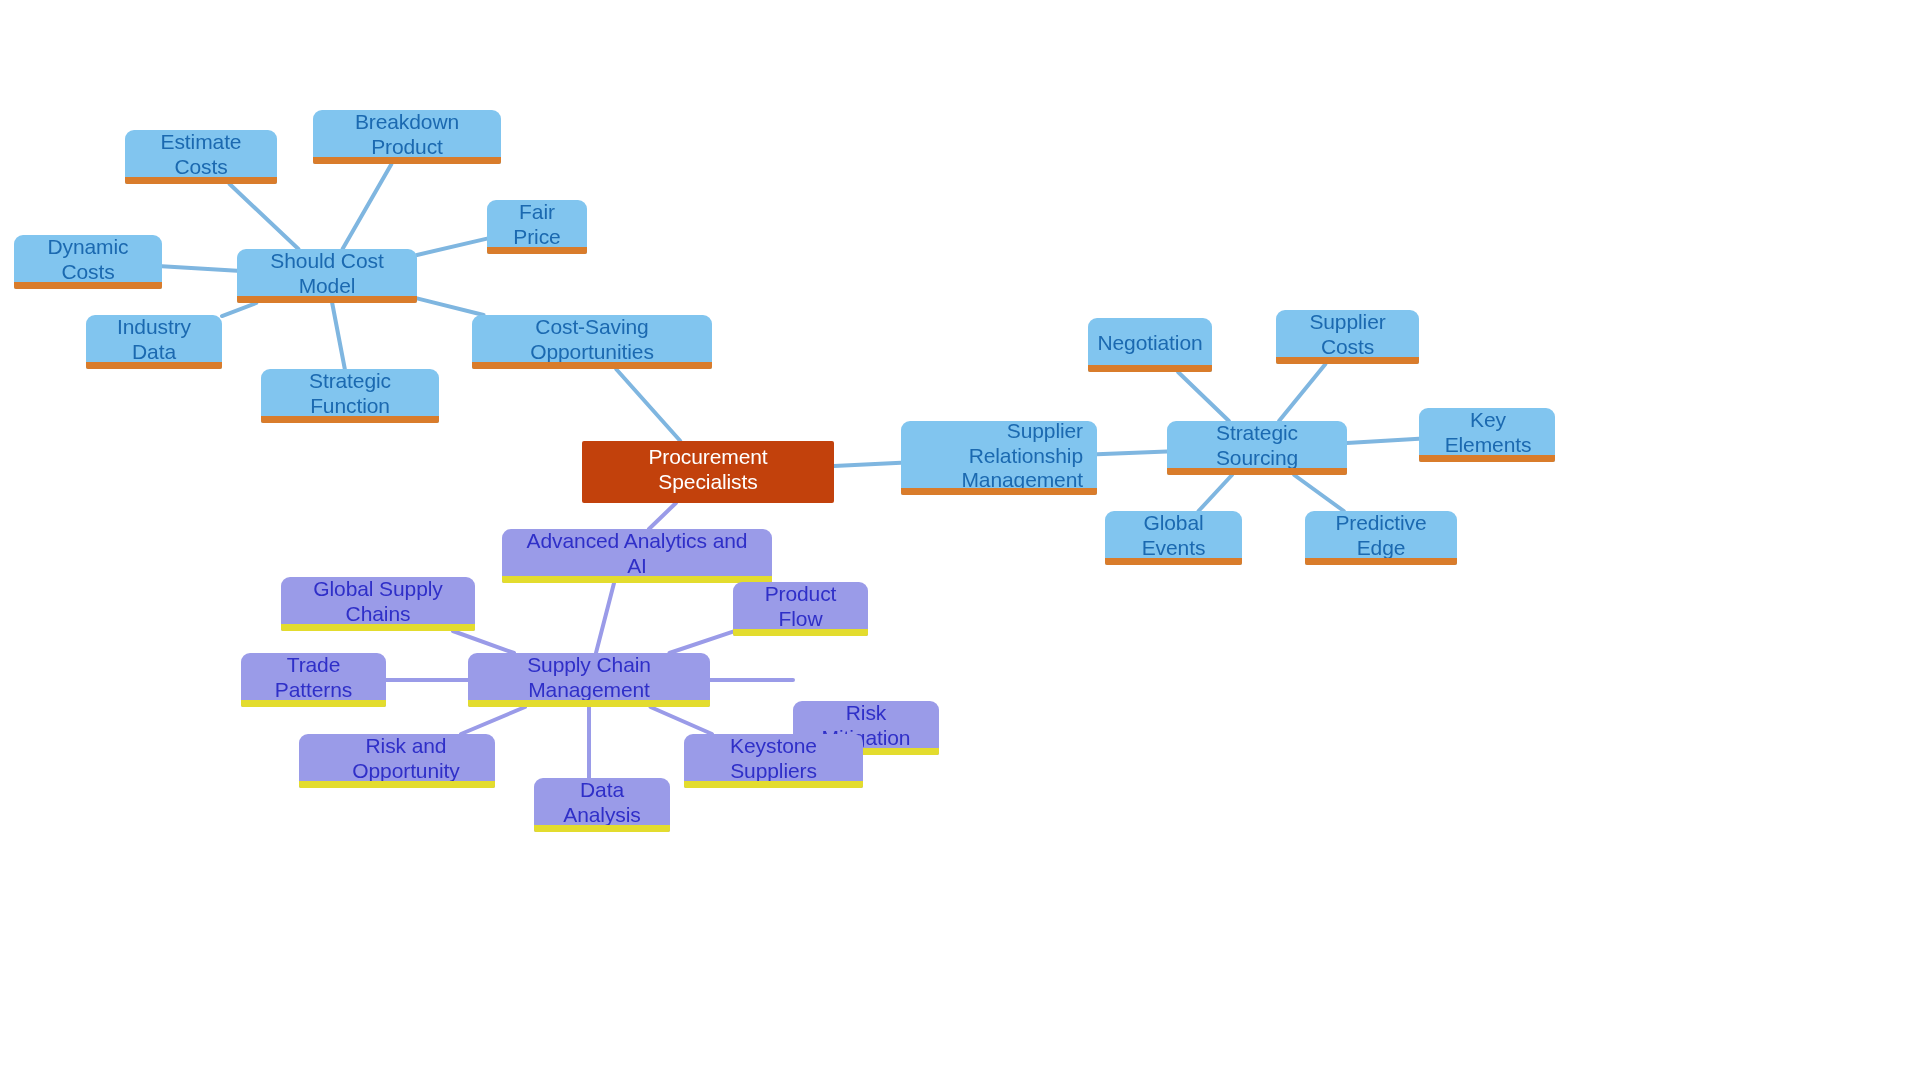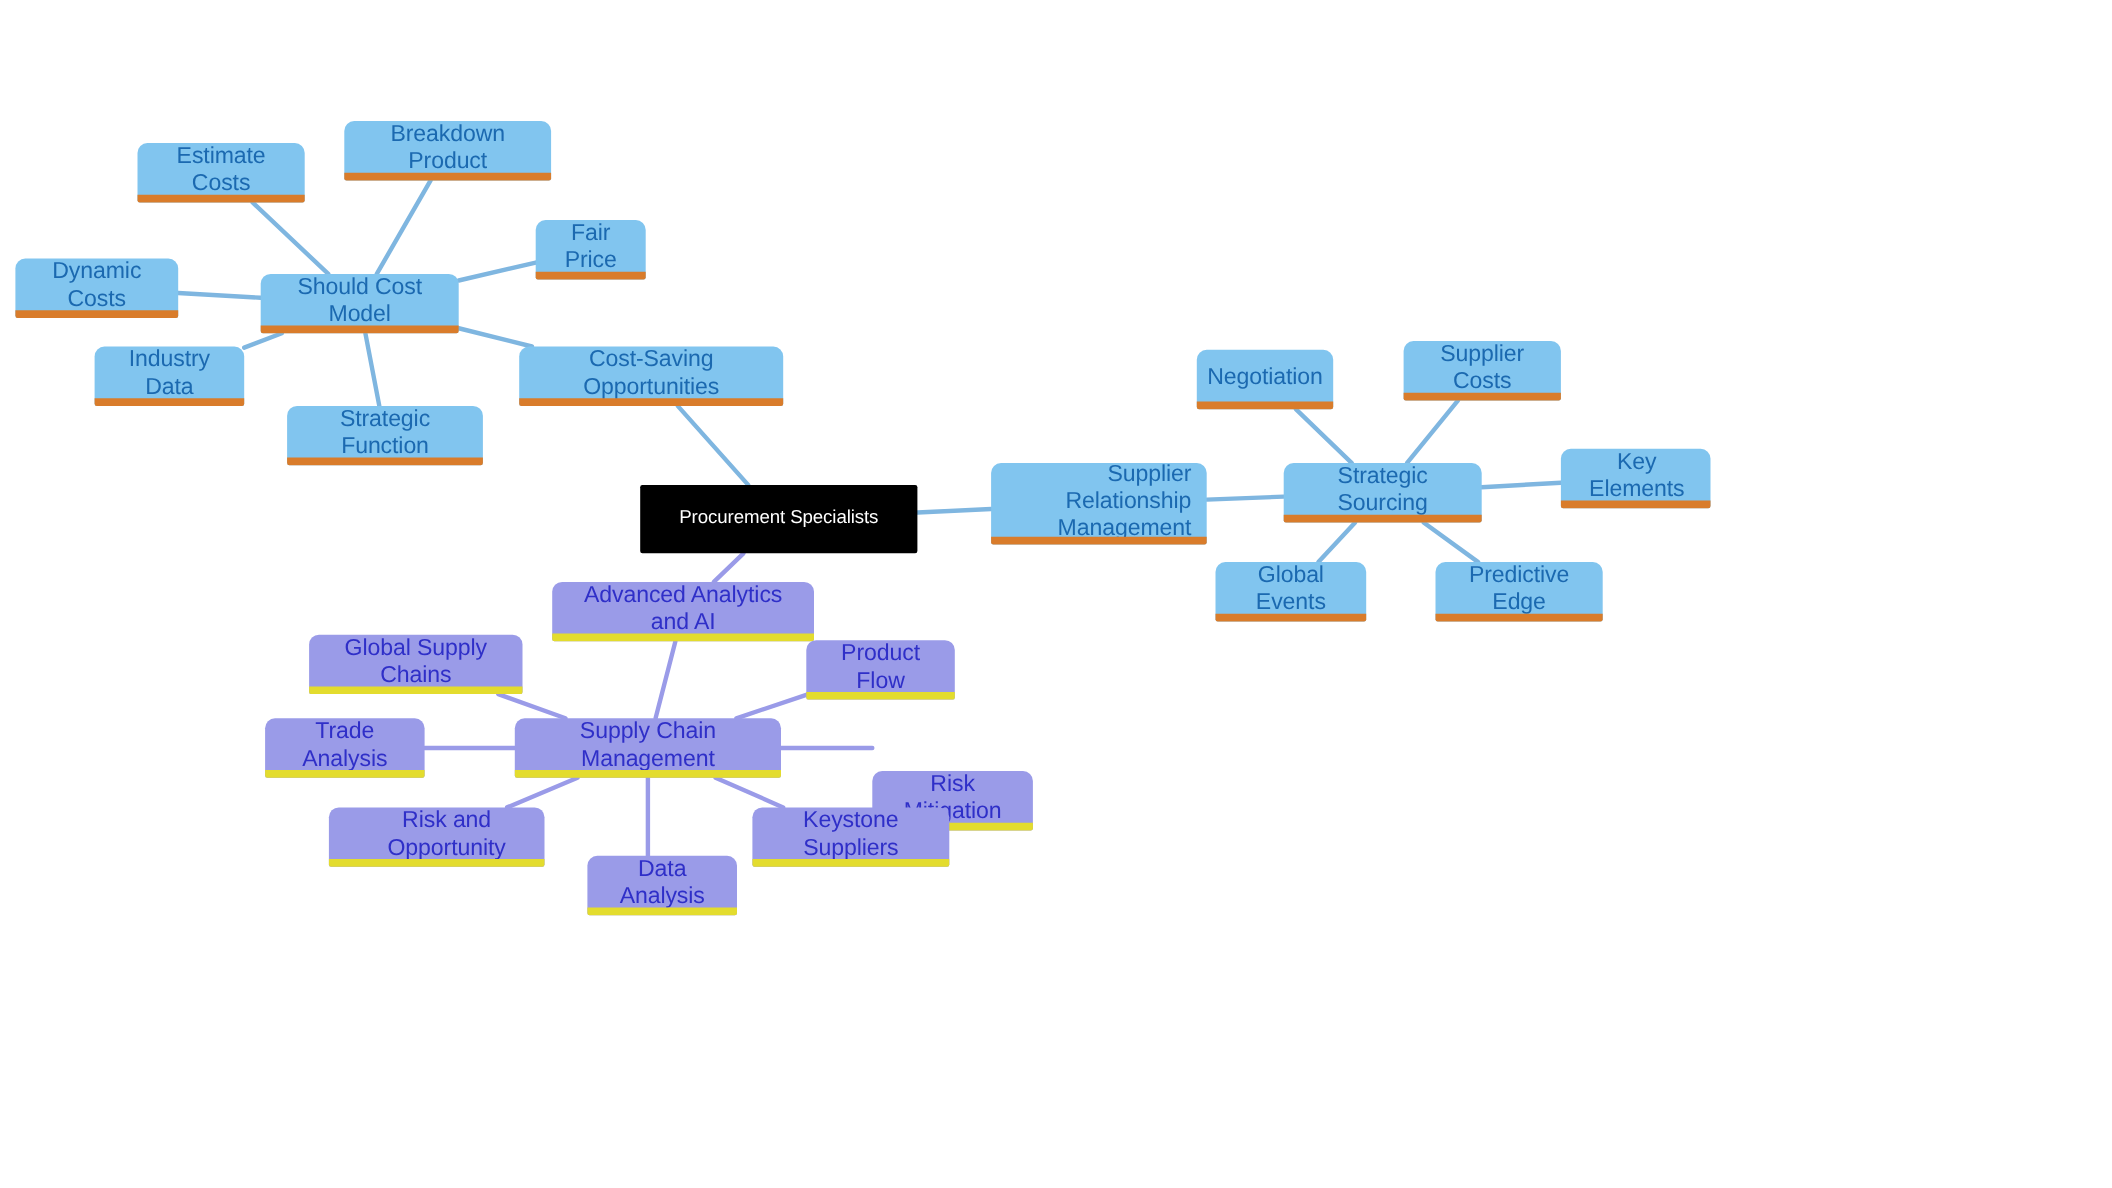--- a/index.html
+++ b/index.html
@@ -49,23 +49,23 @@
   .node .ul {
     position: absolute;
     left: 0;
     right: 0;
     bottom: 0;
     height: 7px;
     border-radius: 0 0 2px 2px;
   }
   
   .node.root {
-    background: #000000;
+    background: #c2410c;
     color: #ffffff;
-    font-size: 17px;
+    font-size: 21px;
     border-radius: 2px;
   }
   
   .node.blue {
     background: #81c5ef;
     color: #1b69b0;
     font-size: 21px;
   }
   .node.blue .ul { background: #d97c2b; }
   
@@ -117,23 +117,23 @@
       <div class="node blue" style="left: 261px; top: 369px; width: 178px; height: 54px;"><span>Strategic Function</span><span class="ul"></span></div>
       <div class="node blue" style="left: 472px; top: 315px; width: 240px; height: 54px;"><span>Cost-Saving Opportunities</span><span class="ul"></span></div>
       <div class="node blue" style="left: 901px; top: 421px; width: 196px; height: 74px; text-align: right;"><span>Supplier Relationship
 Management</span><span class="ul"></span></div>
       <div class="node blue" style="left: 1167px; top: 421px; width: 180px; height: 54px;"><span>Strategic Sourcing</span><span class="ul"></span></div>
       <div class="node blue" style="left: 1088px; top: 318px; width: 124px; height: 54px;"><span>Negotiation</span><span class="ul"></span></div>
       <div class="node blue" style="left: 1276px; top: 310px; width: 143px; height: 54px;"><span>Supplier Costs</span><span class="ul"></span></div>
       <div class="node blue" style="left: 1419px; top: 408px; width: 136px; height: 54px; padding-left: 16px;"><span>Key Elements</span><span class="ul"></span></div>
       <div class="node blue" style="left: 1305px; top: 511px; width: 152px; height: 54px;"><span>Predictive Edge</span><span class="ul"></span></div>
       <div class="node blue" style="left: 1105px; top: 511px; width: 137px; height: 54px;"><span>Global Events</span><span class="ul"></span></div>
-      <div class="node purple" style="left: 502px; top: 529px; width: 238px; height: 54px;"><span>Advanced Analytics and AI</span><span class="ul"></span></div>
+      <div class="node purple" style="left: 502px; top: 529px; width: 270px; height: 54px;"><span>Advanced Analytics and AI</span><span class="ul"></span></div>
       <div class="node purple" style="left: 468px; top: 653px; width: 242px; height: 54px;"><span>Supply Chain Management</span><span class="ul"></span></div>
       <div class="node purple" style="left: 281px; top: 577px; width: 194px; height: 54px;"><span>Global Supply Chains</span><span class="ul"></span></div>
       <div class="node purple" style="left: 733px; top: 582px; width: 135px; height: 54px;"><span>Product Flow</span><span class="ul"></span></div>
-      <div class="node purple" style="left: 241px; top: 653px; width: 145px; height: 54px;"><span>Trade Analysis</span><span class="ul"></span></div>
+      <div class="node purple" style="left: 241px; top: 653px; width: 145px; height: 54px;"><span>Trade Patterns</span><span class="ul"></span></div>
       <div class="node purple" style="left: 793px; top: 653px; width: 146px; height: 54px; margin-top: 48px;"><span>Risk Mitigation</span><span class="ul"></span></div>
       <div class="node purple" style="left: 299px; top: 734px; width: 196px; height: 54px; padding-left: 32px;"><span>Risk and Opportunity</span><span class="ul"></span></div>
       <div class="node purple" style="left: 684px; top: 734px; width: 179px; height: 54px;"><span>Keystone Suppliers</span><span class="ul"></span></div>
       <div class="node purple" style="left: 534px; top: 778px; width: 136px; height: 54px;"><span>Data Analysis</span><span class="ul"></span></div>
     </div>
 </div>
 
 </body></html>

